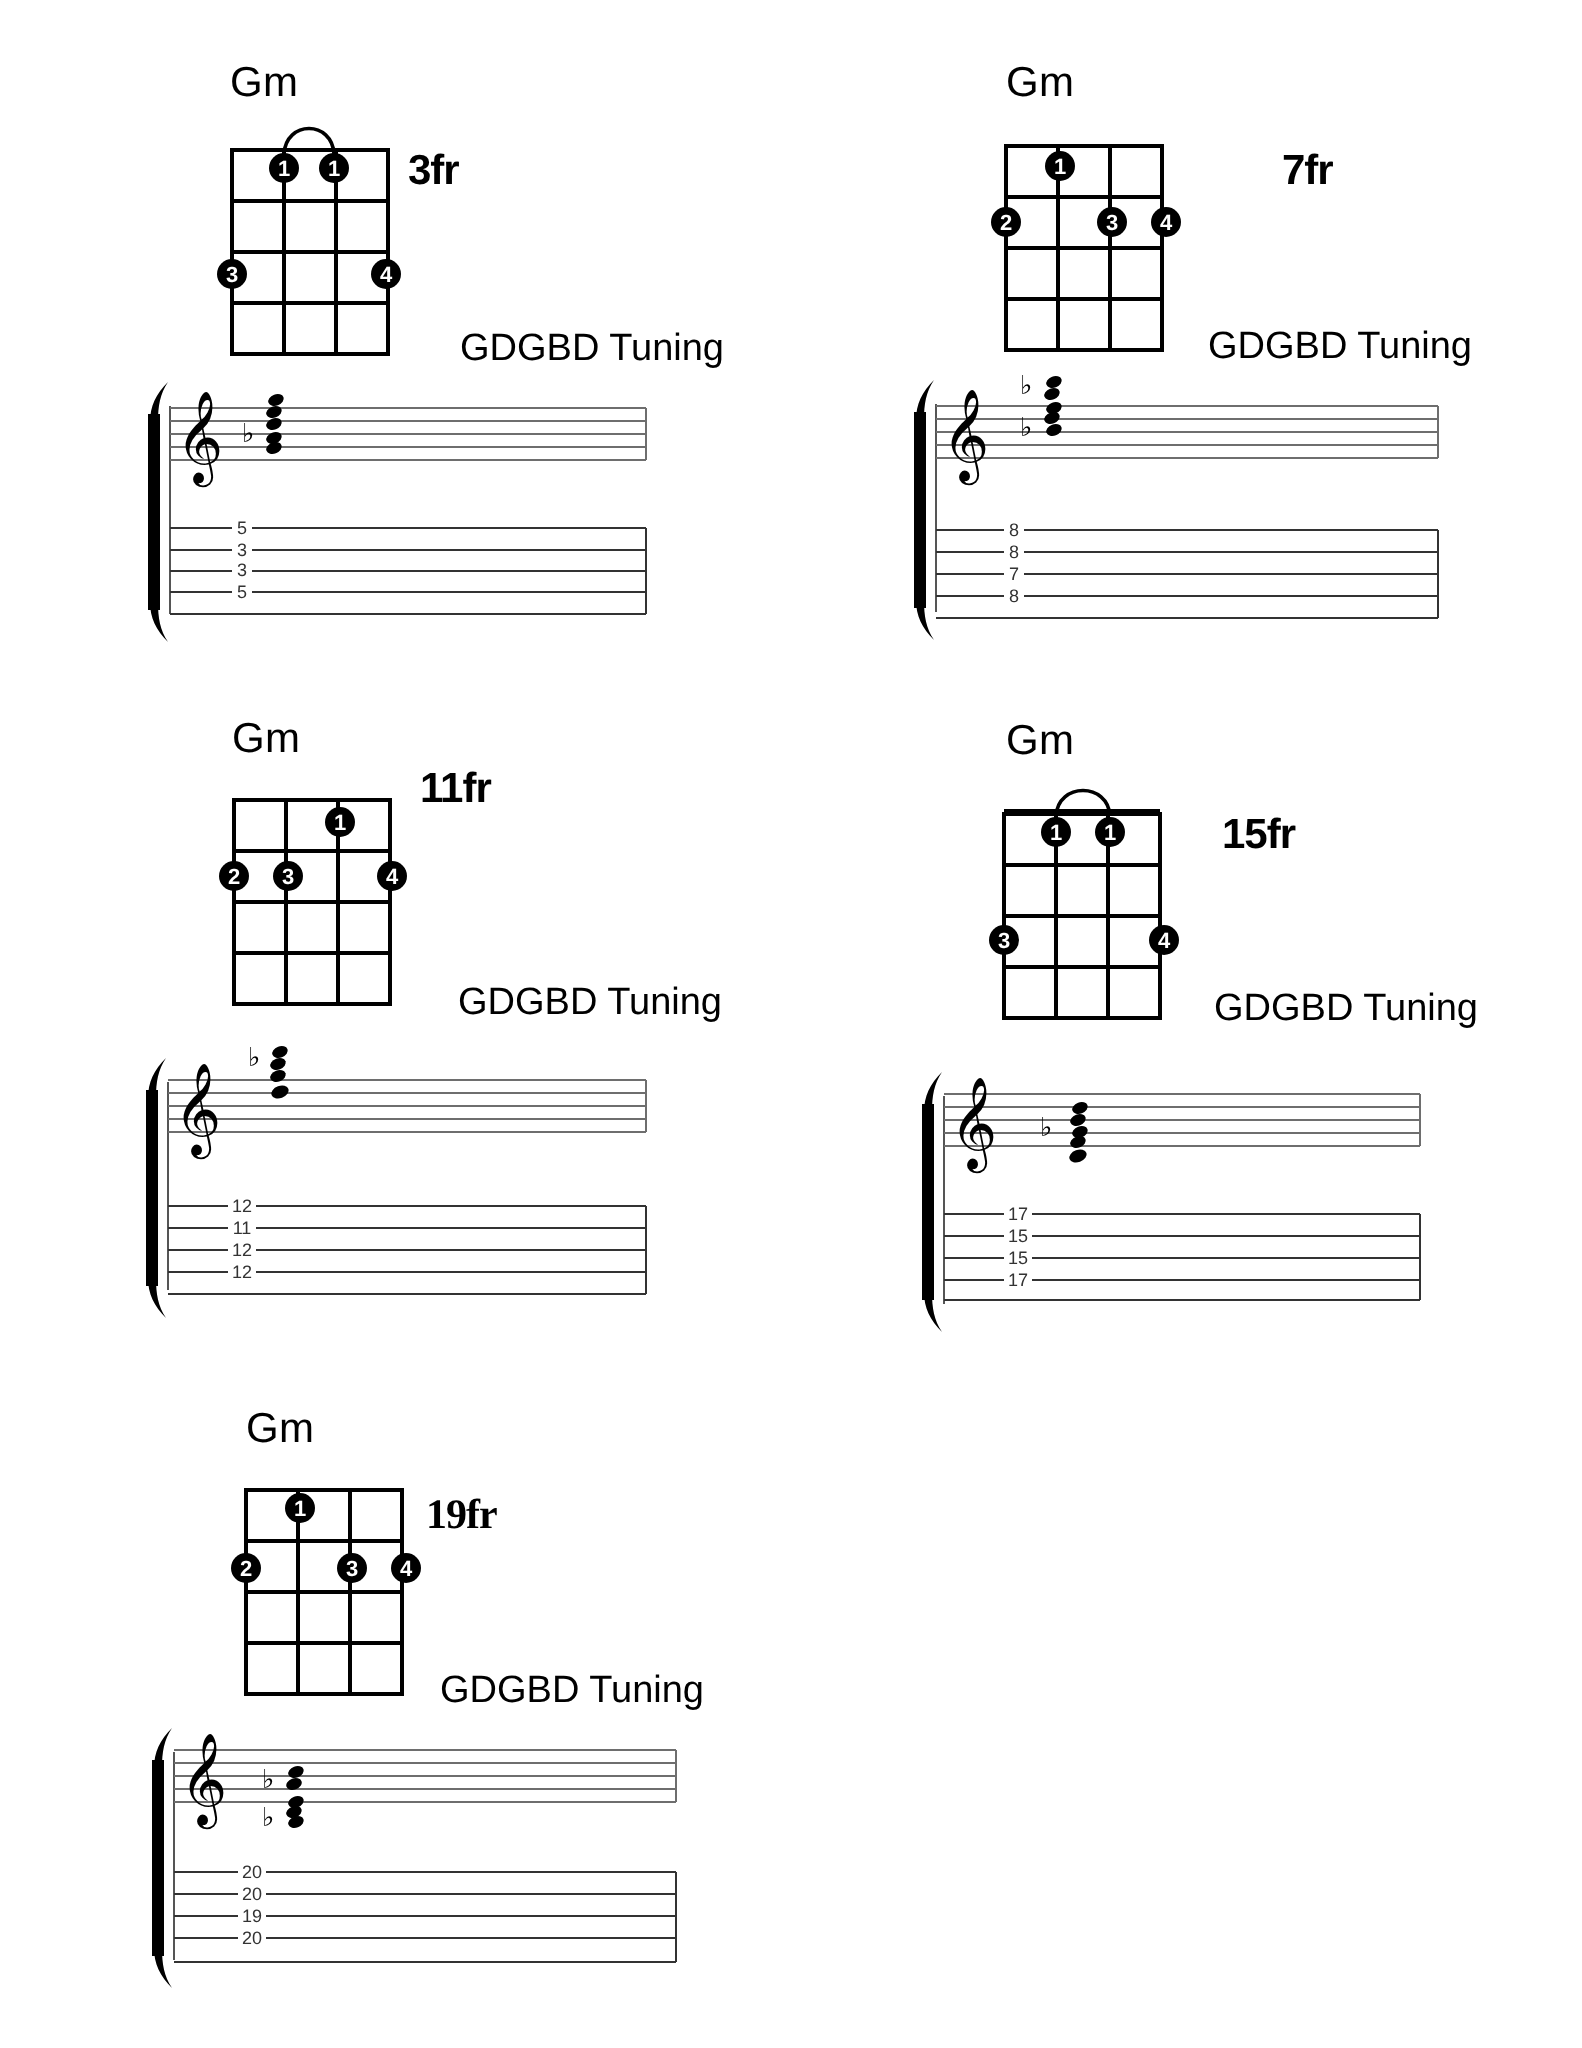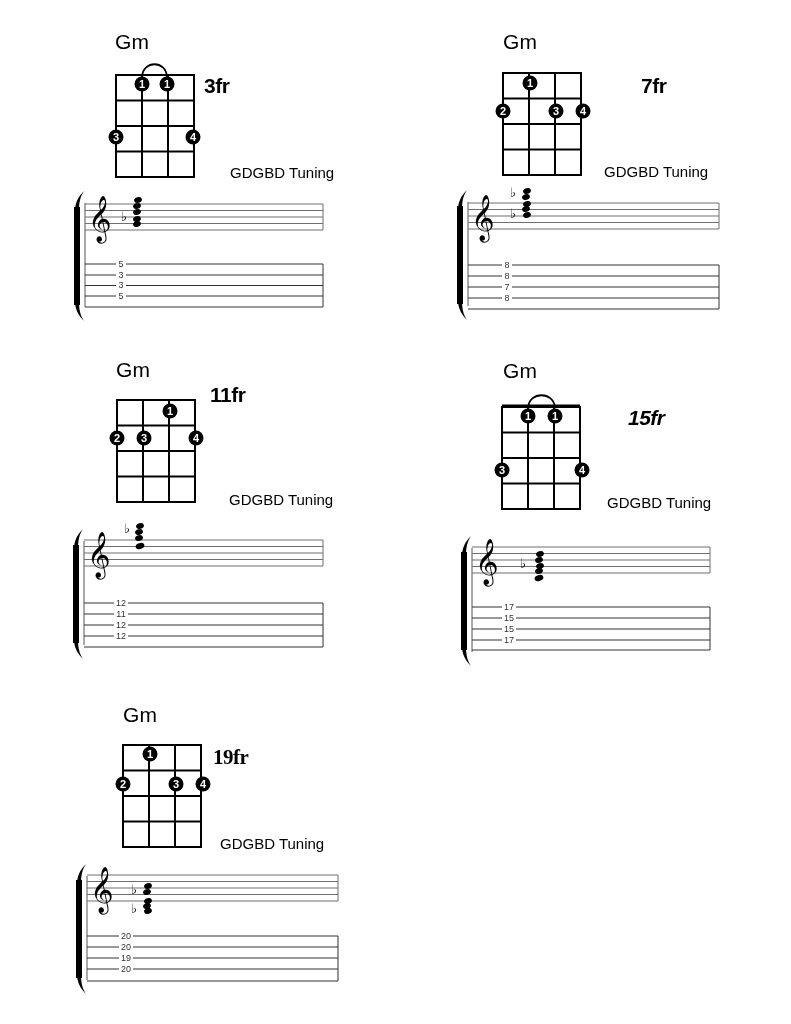--- a/index.html
+++ b/index.html
@@ -1,20 +1,20 @@
 <!DOCTYPE html>
 <html><head>
 <meta charset="utf-8">
 <style>
   html, body { margin: 0; padding: 0; background: #ffffff; }
   body { width: 791px; height: 1024px; position: relative; overflow: hidden;
          font-family: "Liberation Sans", "DejaVu Sans", sans-serif; color: #000; }
   .chord-name { position: absolute; font-size: 21px; font-weight: normal; letter-spacing: 0.2px; }
   .fret-label { position: absolute; font-size: 21px; font-weight: bold; letter-spacing: -0.5px; }
-  .tuning { position: absolute; font-size: 15px; text-align: right; }
+  .tuning { position: absolute; font-size: 19px; text-align: right; }
   svg.layer { position: absolute; left: 0; top: 0; overflow: visible; }
   .grid-line { stroke: #000; stroke-width: 2; }
   .staff-line { stroke: #6e6e6e; stroke-width: 1; }
   .tab-line { stroke: #333; stroke-width: 1; }
   .dot-text { font-family: "Liberation Sans", sans-serif; font-weight: bold; font-size: 11px; fill: #fff; }
   .tab-num { font-family: "Liberation Sans", sans-serif; font-size: 9px; fill: #333; }
   .flat { font-family: "DejaVu Serif", serif; font-size: 13px; fill: #000; }
   .clef { font-family: "DejaVu Sans", sans-serif; font-size: 40px; fill: #000; }
 </style>
 </head>
@@ -30,21 +30,21 @@
   <div class="fret-label" style="left:593px; top:74px;margin-left:48px;">7fr</div>
   <div class="tuning" style="left:604px; top:163px;">GDGBD Tuning</div>
 </div>
 <div>
   <div class="chord-name" style="left:116px; top:358px;">Gm</div>
   <div class="fret-label" style="left:210px; top:383px;">11fr</div>
   <div class="tuning" style="left:229px; top:491px;">GDGBD Tuning</div>
 </div>
 <div>
   <div class="chord-name" style="left:503px; top:359px;">Gm</div>
-  <div class="fret-label" style="left:628px; top:406px;font-style:italic;">15fr</div>
+  <div class="fret-label" style="left:611px; top:406px;">15fr</div>
   <div class="tuning" style="left:607px; top:494px;">GDGBD Tuning</div>
 </div>
 <div>
   <div class="chord-name" style="left:123px; top:703px;">Gm</div>
   <div class="fret-label" style="left:213px; top:745px;font-family:Liberation Serif, serif;">19fr</div>
   <div class="tuning" style="left:220px; top:835px;">GDGBD Tuning</div>
 </div>
 
 <svg class="layer" width="791" height="1024" viewBox="0 0 791 1024">
   <defs>

